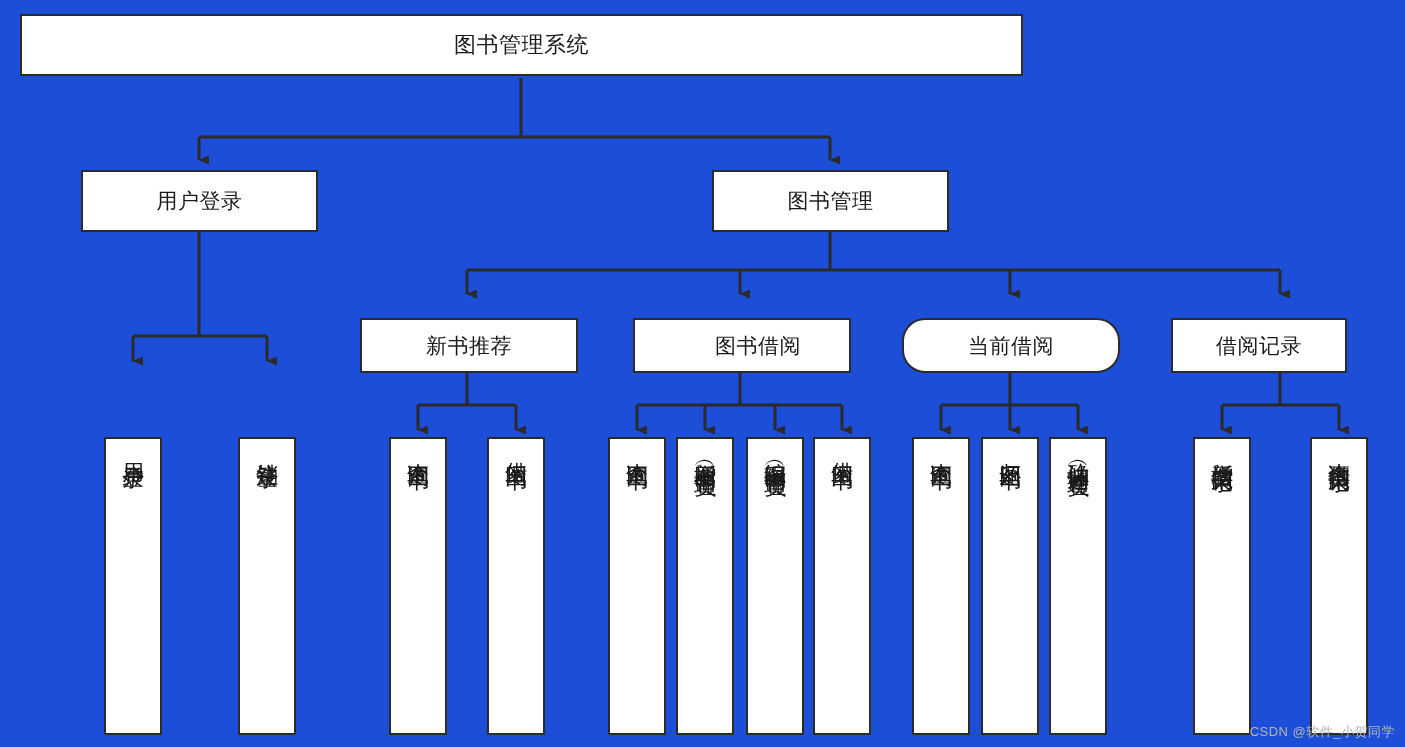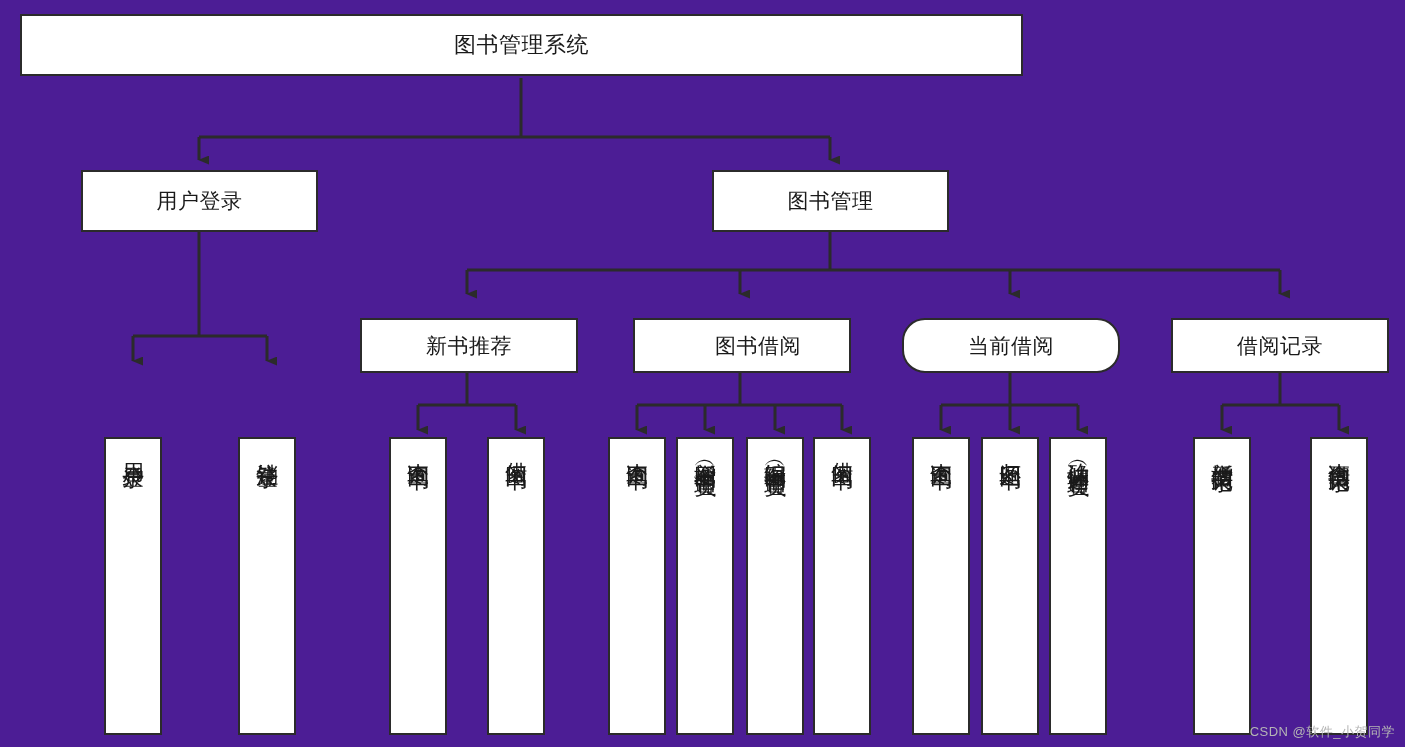--- a/index.html
+++ b/index.html
@@ -7,21 +7,21 @@
     padding: 0;
     background: #ffffff;
   }
   body {
     font-family: "Liberation Sans", "DejaVu Sans", sans-serif;
   }
   #diagram-root {
     position: relative;
     width: 1405px;
     height: 747px;
-    background: #4c1d95;
+    background: #1d4ed8;
     overflow: hidden;
   }
   svg#tree-svg {
     position: absolute;
     left: 0;
     top: 0;
     width: 1405px;
     height: 747px;
   }
   .node-box {
@@ -152,21 +152,21 @@
 
   <div class="node-box" style="left:712px; top:170px; width:237px; height:62px;">
     <span class="node-label-h">图书管理</span>
   </div>
   <div class="node-box" style="left:633px; top:318px; width:218px; height:55px;padding-left:32px;">
     <span class="node-label-h">图书借阅</span>
   </div>
   <div class="node-box" style="left:902px; top:318px; width:218px; height:55px;border-radius:23px;">
     <span class="node-label-h">当前借阅</span>
   </div>
-  <div class="node-box" style="left:1171px; top:318px; width:218px; height:55px;">
+  <div class="node-box" style="left:1171px; top:318px; width:176px; height:55px;">
     <span class="node-label-h">借阅记录</span>
   </div>
 
   <div class="node-box node-leaf" style="left:104px; top:437px; width:58px; height:298px;">
     <span class="node-label-v">用户登录</span>
   </div>
   <div class="node-box node-leaf" style="left:238px; top:437px; width:58px; height:298px;">
     <span class="node-label-v">注销登录</span>
   </div>
 

